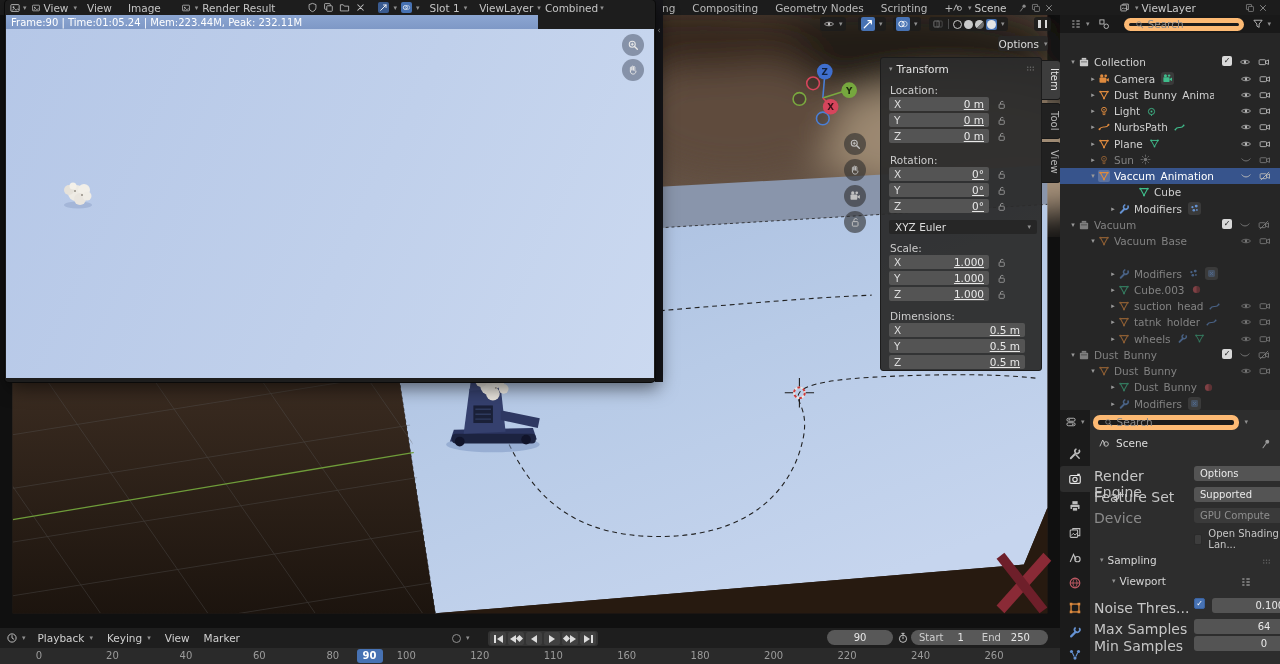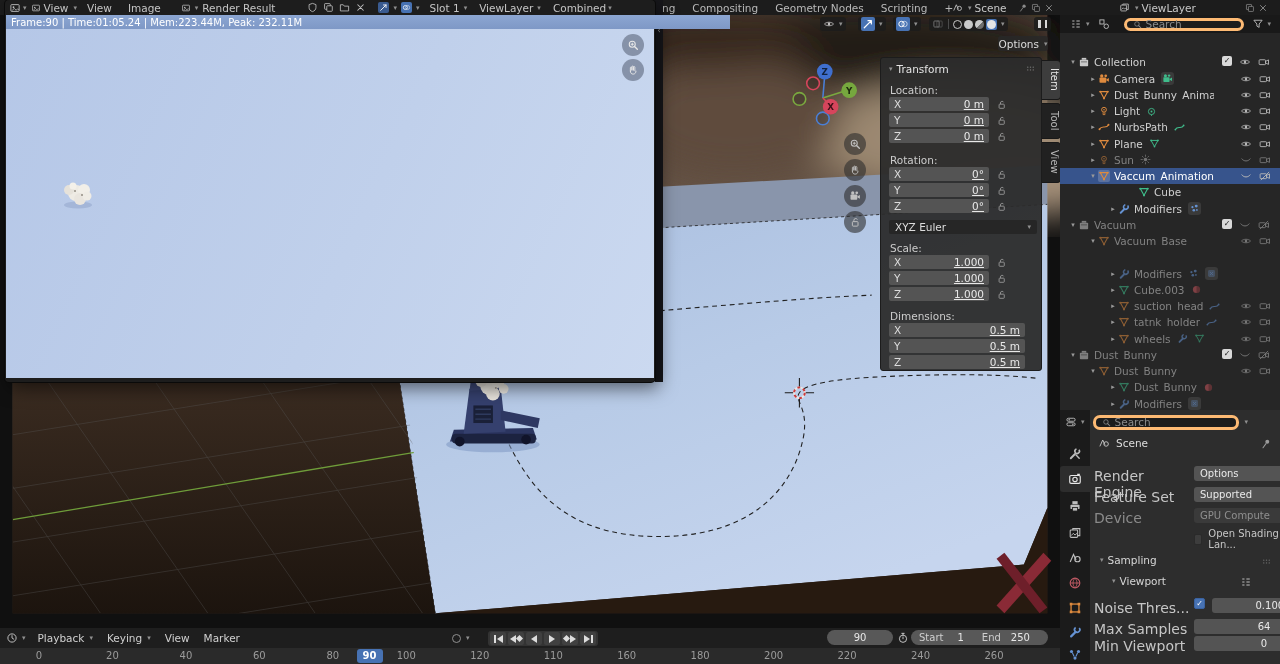--- a/index.html
+++ b/index.html
@@ -30,21 +30,21 @@
   #vp-options { position:absolute; left:998px; top:36px; width:50px; height:15px; z-index:2;
                 background:rgba(40,40,40,.85); border-radius:3px; display:flex; align-items:center;
                 justify-content:center; gap:3px; color:#dcdcdc; }
 
   
   #rwin { left:5px; top:0; width:650px; height:382px; z-index:4; background:#1d1d1d;
           border-radius:4px; box-shadow:0 0 0 1px #0a0a0a, 4px 6px 18px rgba(0,0,0,.55); }
   #rwin-header { position:absolute; left:0; top:0; width:100%; height:15px; display:flex;
                  align-items:center; gap:4px; padding:0 4px; color:#c5c5c5; }
   .rh-menu { padding:0 6px; }
-  #rwin-info { position:absolute; left:1px; top:15px; width:724px; height:14px;
+  #rwin-info { position:absolute; left:1px; top:15px; width:532px; height:14px;
                background:linear-gradient(#8ca6d2,#7e98c6); color:#fff; font-size:10px;
                display:flex; align-items:center; padding-left:5px; }
   #rwin-img { position:absolute; left:1px; top:29px; width:648px; height:349px;
               background:linear-gradient(115deg,#b5c7e7 0%,#c0d0eb 55%,#cbd9f0 100%); overflow:hidden; }
   .float-btn { position:absolute; width:22px; height:22px; border-radius:50%;
                background:rgba(70,80,100,.5); display:flex; align-items:center; justify-content:center; }
 
   
   #npanel { left:880px; top:57px; width:162px; height:314px; z-index:2;
             background:rgba(43,43,43,.95); border:1px solid #1c1c1c; border-radius:3px; color:#cfcfcf; }
@@ -59,21 +59,21 @@
   #ntabs { left:1042px; top:60px; z-index:2; display:flex; flex-direction:column; gap:3px; }
   .ntab { width:19px; padding:7px 0 8px; background:#212121; border:1px solid #181818; border-left:none;
           border-radius:0 4px 4px 0; writing-mode:vertical-rl; text-align:center; color:#b5b5b5;
           font-size:10px; }
   .ntab.active { background:#3d3d3d; color:#e8e8e8; }
 
   
   #outliner { left:1060px; top:15px; width:220px; height:395px; background:#262626; z-index:5; overflow:hidden; }
   #outl-header { position:absolute; left:0; top:0; width:100%; height:18px; background:#191919;
                  display:flex; align-items:center; }
-  .search-box { background:#1c1c1c; border:3px solid #fdba74; border-radius:7px; height:13px;
+  .search-box { background:#1c1c1c; border:5px solid #fdba74; border-radius:7px; height:13px;
                 display:flex; align-items:center; gap:4px; padding:0 6px; color:#8a8a8a; }
   #outl-body { position:absolute; left:0; top:18px; width:100%; height:377px; overflow:hidden; }
   .ol-row { position:absolute; left:0; width:100%; height:16px; display:flex; align-items:center; color:#d0d0d0; }
   .ol-row.sel { background:#37548c; color:#ffffff; }
   .ol-row.dim { color:#828282; }
   .ol-row.dim .ic { opacity:.55; }
   .ol-arrow { width:10px; font-size:7px; color:#999; text-align:center; flex:none; }
   .ol-label { margin-left:4px; white-space:nowrap; overflow:hidden; max-width:100px; }
   .ol-badge { margin-left:6px; background:#3a3a3a; border-radius:3px; padding:1px; display:flex; flex:none; }
   .ol-toggles { position:absolute; display:flex; }
@@ -617,21 +617,21 @@
           <span class="chev">▾</span>
       </span>
       <span class="row-flex" style="margin-left:6px;gap:2px">
         <span>Slot 1</span>
           <span class="chev">▾</span>
       </span>
       <span class="row-flex" style="margin-left:8px;gap:2px">
         <span>ViewLayer</span>
           <span class="chev">▾</span>
       </span>
-      <span class="row-flex" style="margin-left:8px;gap:0">
+      <span class="row-flex" style="gap:0">
         <span>Combined</span>
           <span class="chev">▾</span>
       </span>
     </div>
     <div id="rwin-info">
       <span>Frame:90 | Time:01:05.24 | Mem:223.44M, Peak: 232.11M</span>
     </div>
     <div id="rwin-img">
 
       <svg class="abs" style="left:50px;top:148px" width="46" height="34">
@@ -1260,21 +1260,21 @@
 
     <span class="prop-label" style="top:190px">Noise Thres...</span>
     <span class="cb checked" style="position:absolute;left:134px;top:188px">✓</span>
     <div class="prop-field prop-num" style="top:188px;left:152px;width:122px">
       <span>0.1000</span>
     </div>
     <span class="prop-label" style="top:211px">Max Samples</span>
     <div class="prop-field prop-num" style="top:209px">
       <span>64</span>
     </div>
-    <span class="prop-label" style="top:228px">Min Viewport</span>
+    <span class="prop-label" style="top:228px">Min Samples</span>
     <div class="prop-field prop-num" style="top:226px">
       <span>0</span>
     </div>
   </div>
 
   <div id="timeline" class="abs">
     <div id="tl-header">
       <span class="row-flex" style="margin-left:6px;gap:2px">
         <svg class="ic">
             <use href="#i-clock"></use>

